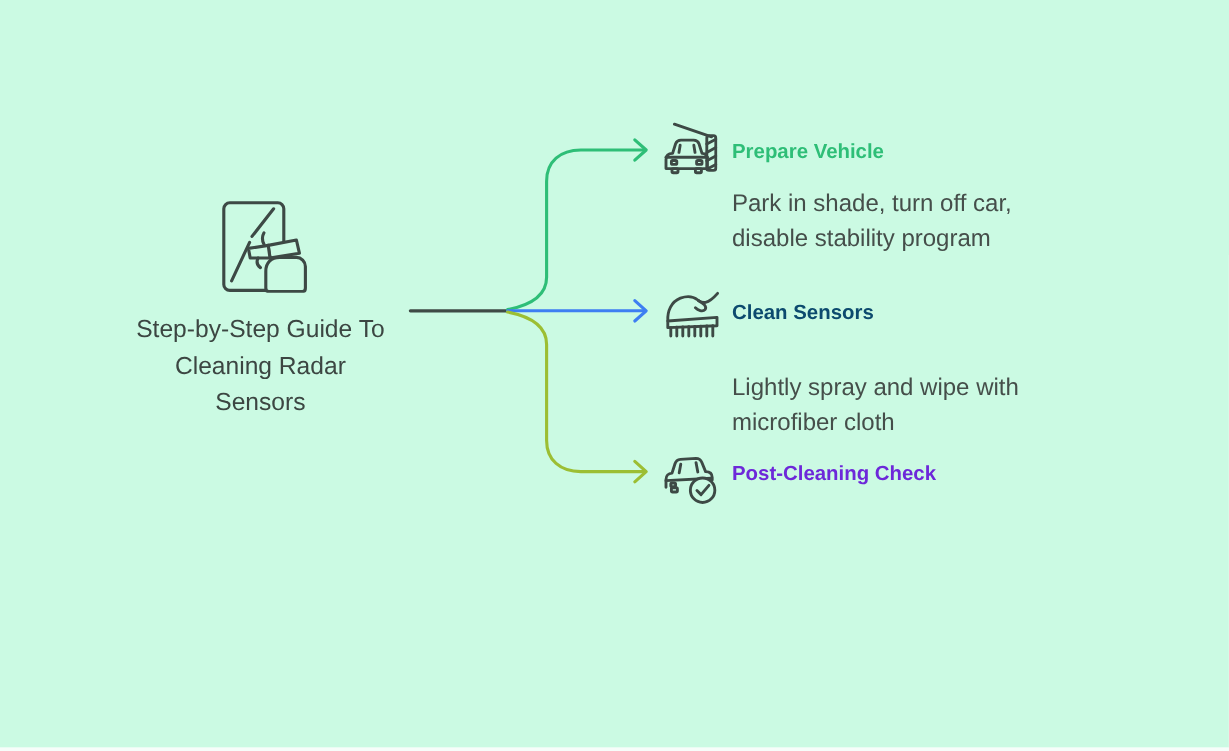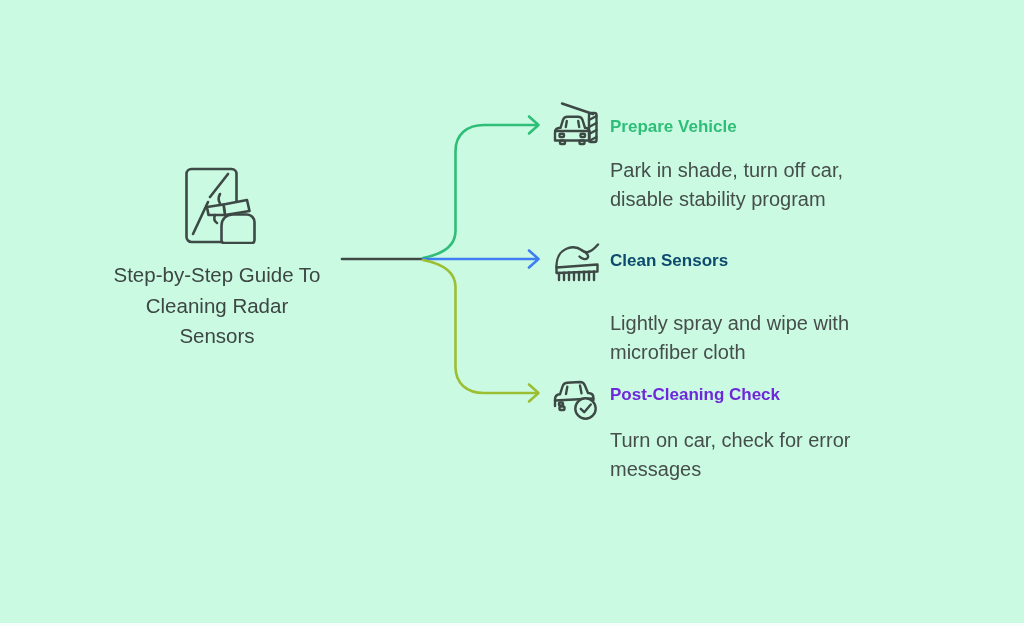--- a/index.html
+++ b/index.html
@@ -94,16 +94,15 @@
       <path fill="none" d="M3,32 V25.5 C3,22.5 5,20.5 8,20.3 L10.5,12.5 C11.2,10.3 12.8,9 15,8.8 L28,8 C30.2,8 31.9,9 32.8,11.2 L36,19 C39.5,19 41.5,21 41.5,24 L41.5,26"></path>
       <path fill="none" d="M3,26.5 L41,24.5"></path>
       <path fill="none" d="M14,20 L15.3,12.8 M29.5,19.3 L28,11.5"></path>
       <rect x="7" y="28.5" width="4" height="3" rx="1" fill="none"></rect>
       <rect x="7.5" y="32.5" width="5" height="3.5" rx="1" fill="none"></rect>
       <circle cx="33.5" cy="34.5" r="10.2" fill="#CBFAE3"></circle>
       <path fill="none" d="M28.8,34.8 L32.2,38.2 L38.8,30.5"></path>
     </g>
   </svg>
   <div class="branch-title t3" style="color: #6d28d9;">Post-Cleaning Check</div>
-  <div class="branch-desc d3" style="color: rgb(69, 78, 74);">Turn on car, check for error messages</div>
 
 </div>
 <div class="bottom-strip"></div>
 
 </body></html>

